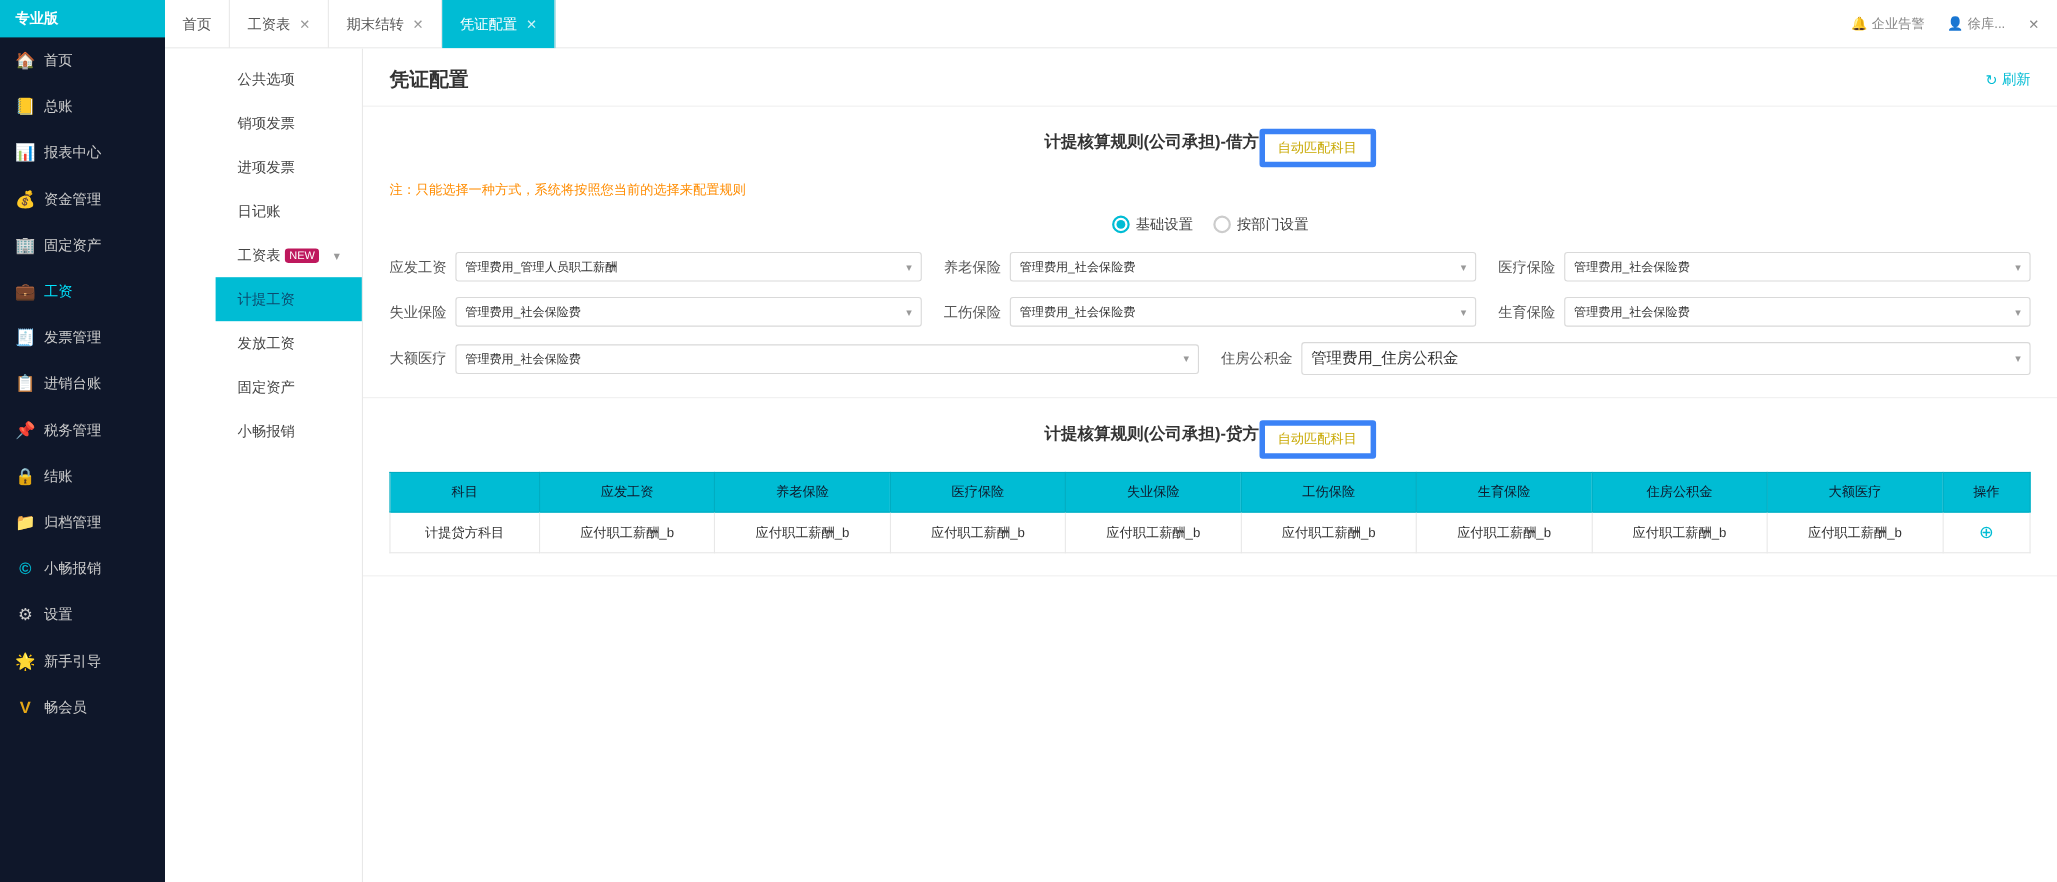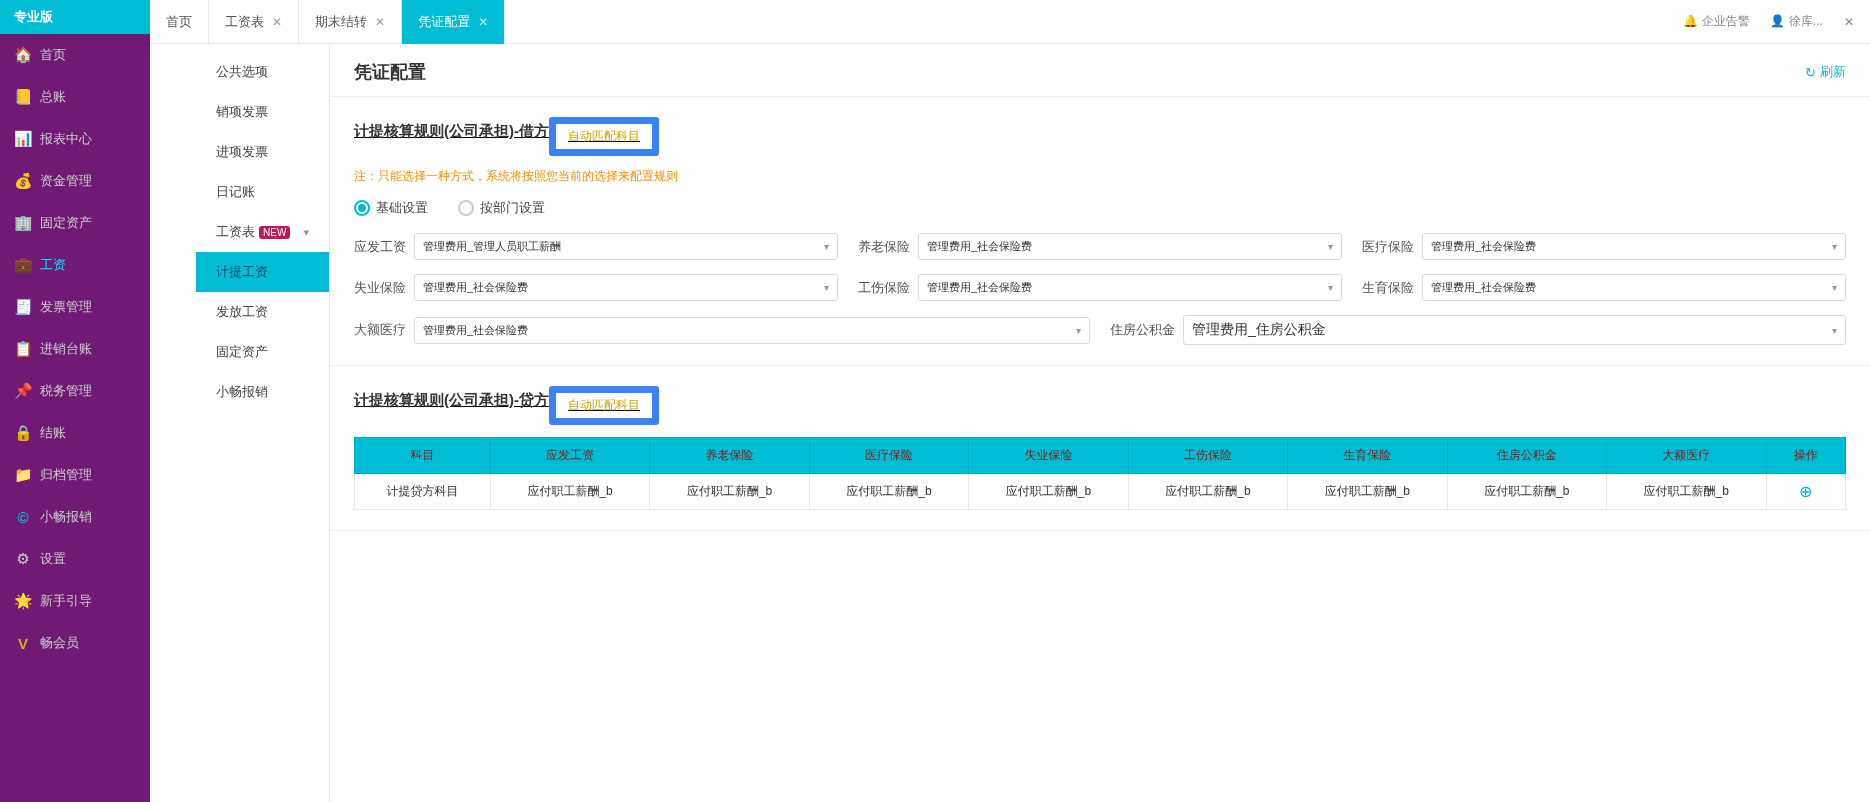--- a/index.html
+++ b/index.html
@@ -1,21 +1,21 @@
 <!DOCTYPE html>
 <html><head>
   <meta charset="utf-8">
   <style>
     * { box-sizing: border-box; margin: 0; padding: 0; }
     body { font-family: "Microsoft YaHei", "PingFang SC", sans-serif; font-size: 13px; background: #f0f2f5; display: flex; height: 802px; overflow: hidden; }
 
     
     .sidebar {
       width: 150px;
-      background: #701a75;
+      background: #0f172a;
       color: #ccc;
       display: flex;
       flex-direction: column;
       flex-shrink: 0;
       height: 100%;
       overflow-y: auto;
     }
     .sidebar-header {
       background: #00bcd4;
       color: white;
@@ -169,40 +169,40 @@
     }
     .section-note {
       color: #ff8c00;
       font-size: 12px;
       margin-bottom: 14px;
       margin-top: 12px;
     }
     .section-header-row {
       display: flex;
       align-items: center;
-      justify-content: flex-start;
+      justify-content: center;
       margin-bottom: 12px;
-      text-decoration: underline;
     }
     .auto-match-btn {
-      border: 7px solid #3b82f6;
+      border: 5px solid #3b82f6;
       color: #c8a800;
       background: white;
       padding: 4px 12px;
       border-radius: 3px;
       font-size: 12px;
       cursor: pointer;
     }
 
     
     .radio-group {
       display: flex;
       align-items: center;
-      gap: 30px;
+      gap: 18px;
       margin-bottom: 16px;
+      justify-content: center;
     }
     .radio-item {
       display: flex;
       align-items: center;
       gap: 6px;
       cursor: pointer;
       font-size: 13px;
       color: #444;
     }
     .radio-circle {
@@ -265,21 +265,21 @@
     .select-arrow { color: #999; font-size: 10px; flex-shrink: 0; }
 
     
     .credit-table {
       width: 100%;
       border-collapse: collapse;
       font-size: 12px;
     }
     .credit-table th {
       background: #00bcd4;
-      color: #7f1d1d;
+      color: #0f172a;
       padding: 9px 10px;
       text-align: center;
       border: 1px solid #00acc1;
       font-weight: normal;
     }
     .credit-table td {
       padding: 8px 2px;
       border: 1px solid #e8e8e8;
       text-align: center;
       color: #333;

